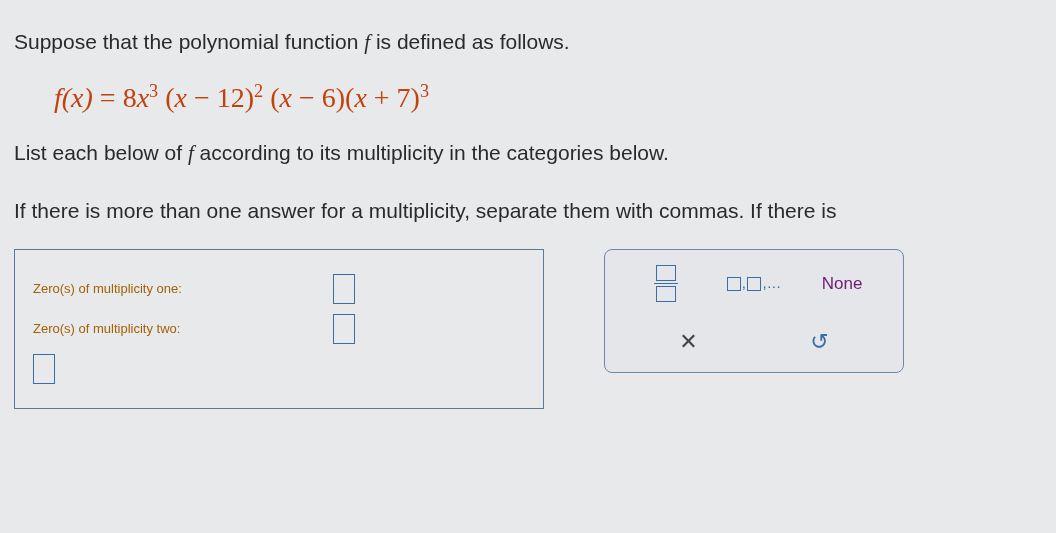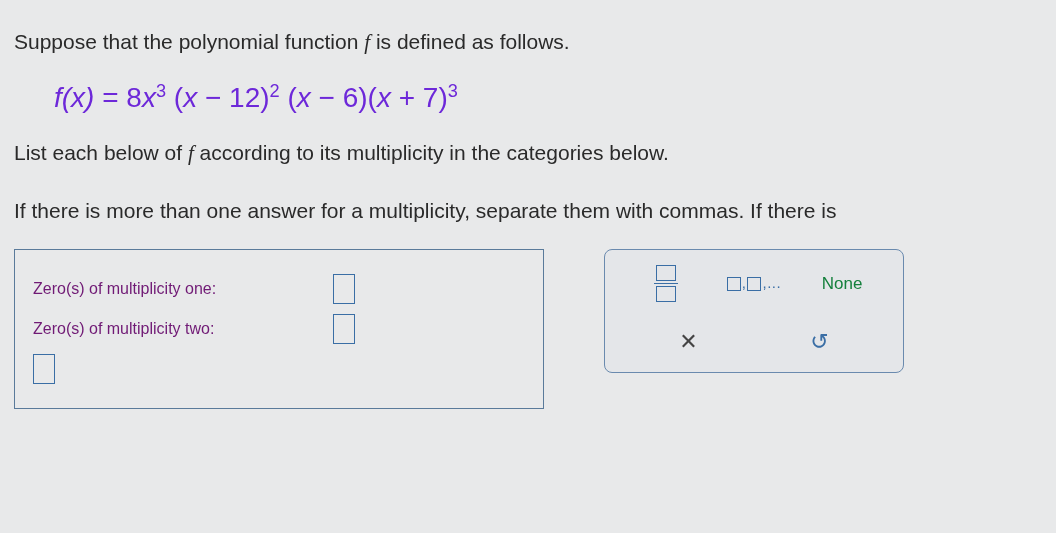--- a/index.html
+++ b/index.html
@@ -17,25 +17,25 @@
   .content {
     padding: 10px 14px;
     font-size: 21px;
     line-height: 1.5;
     color: #2a2a2a;
   }
   .ptext {
     margin: 16px 0;
   }
   .math {
-    font-family: Liberation Sans, sans-serif;
+    font-family: Liberation Serif, serif;
     font-style: italic;
     font-size: 28px;
     margin: 18px 0 18px 40px;
-    color: #6d28d9;
+    color: #c2410c;
   }
   .math .n { font-style: normal; }
   .sup { font-size: 0.65em; vertical-align: super; font-style: normal; }
   .bottom-area {
     display: flex;
     align-items: flex-start;
     margin-top: 22px;
     gap: 60px;
   }
   .answer-box {
@@ -45,22 +45,22 @@
     box-sizing: border-box;
     background: #e8e9ea;
   }
   .answer-row {
     display: flex;
     align-items: center;
     margin: 10px 0;
   }
   .answer-row label {
     flex: 0 0 300px;
-    font-size: 16px;
-    color: #701a75;
+    font-size: 13px;
+    color: #a16207;
   }
   .blank {
     border: 1.5px solid #3a6ea5;
     width: 20px;
     height: 28px;
     background: #fff0;
   }
   .tool-palette {
     border: 1.5px solid #6a8aae;
     border-radius: 8px;
@@ -102,21 +102,21 @@
     width: 24px; border-top: 1.5px solid #3a6ea5; margin: 2px 0;
   }
   .list-tool {
     font-size: 15px; color: #3a6ea5; letter-spacing: .5px;
     display: flex; align-items: center; gap: 1px;
   }
   .list-tool .sq {
     width: 12px; height: 12px; border: 1.5px solid #3a6ea5; display: inline-block;
   }
   .none-btn {
-    color: #15803d; font-size: 17px;
+    color: #701a75; font-size: 17px;
   }
   .x-btn { font-size: 22px; color: #444; }
   .undo-btn { font-size: 22px; color: #3a6ea5; }
 </style>
 </head>
 <body>
 
 <div class="content">
   <p class="ptext">
     <span>Suppose that the polynomial function </span><i style="font-family:'Times New Roman',serif">f</i><span> is defined as follows.</span>

